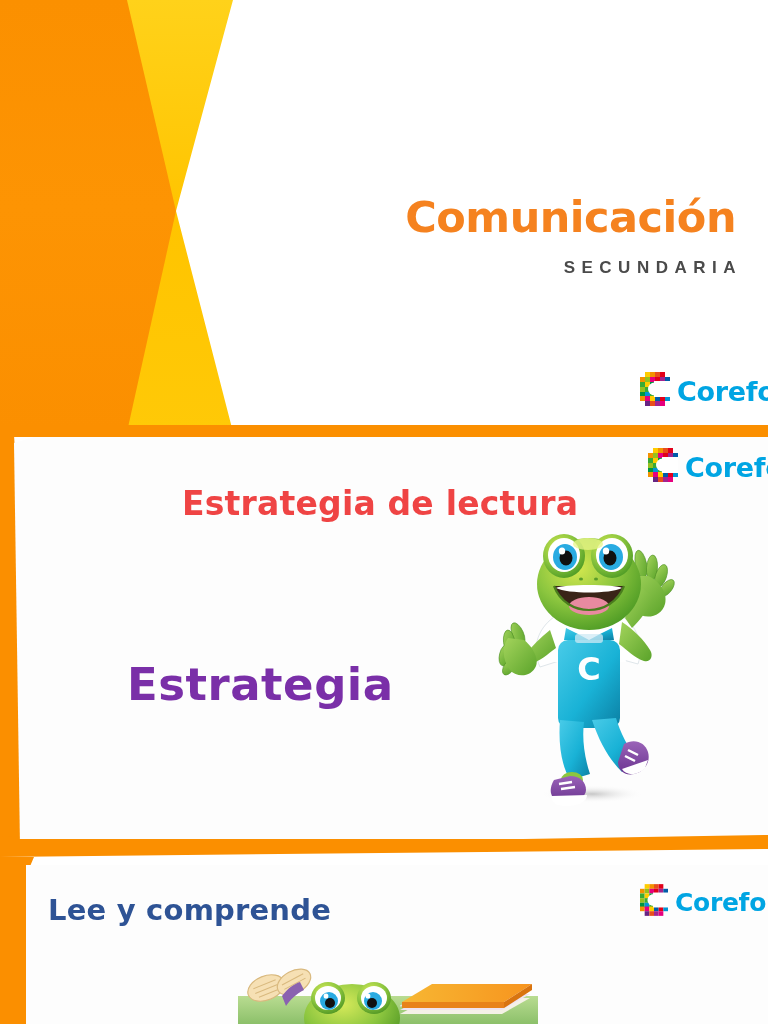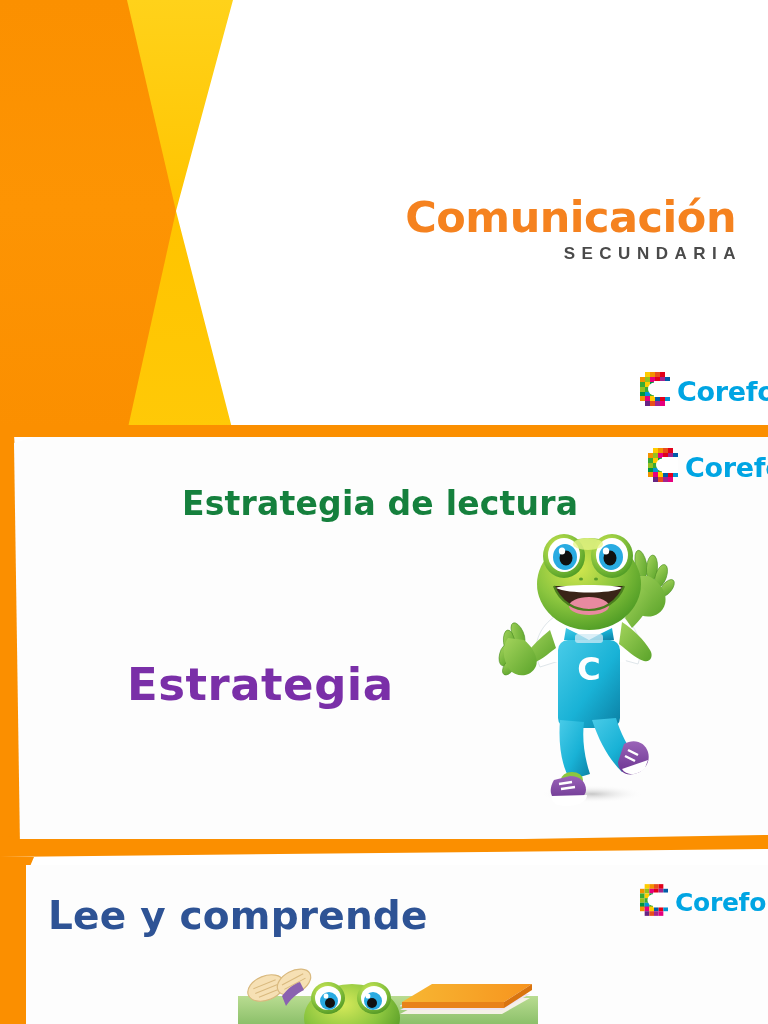--- a/index.html
+++ b/index.html
@@ -56,21 +56,21 @@
     letter-spacing: -0.5px;
     color: #f5821f;
     line-height: 1;
   }
   .brand-sub {
     font-family: "Liberation Sans", sans-serif;
     font-size: 17px;
     font-weight: bold;
     letter-spacing: 6.5px;
     color: #4a4a4a;
-    margin-top: 5px;
+    margin-top: 19px;
     margin-right: -6px;
   }
 
   
   .corefo {
     display: inline-flex;
     align-items: center;
     gap: 7px;
   }
   .corefo .mark { display: block; }
@@ -125,21 +125,21 @@
     box-shadow: 0 0 0 0 rgba(0,0,0,0);
   }
 
   .title-estrategia {
     position: absolute;
     left: 182px;
     top: 484px;
     font-family: "DejaVu Sans", sans-serif;
     font-size: 33px;
     font-weight: bold;
-    color: #15803d;
+    color: #ef4444;
     letter-spacing: 0.2px;
     white-space: nowrap;
   }
   .title-subrayado {
     position: absolute;
     left: 127px;
     top: 658px;
     font-family: "DejaVu Sans", sans-serif;
     font-size: 45px;
     font-weight: bold;
@@ -167,21 +167,21 @@
     position: absolute;
     left: 26px; top: 8px;
     width: 742px; height: 159px;
     background: #fdfdfd;
   }
   .title-lee {
     position: absolute;
     left: 48px;
     top: 893px;
     font-family: "DejaVu Sans", sans-serif;
-    font-size: 39px;
+    font-size: 29px;
     font-weight: bold;
     color: #2e5395;
     letter-spacing: 0.2px;
     white-space: nowrap;
   }
 
   
   .frog-main {
     position: absolute;
     left: 492px;

